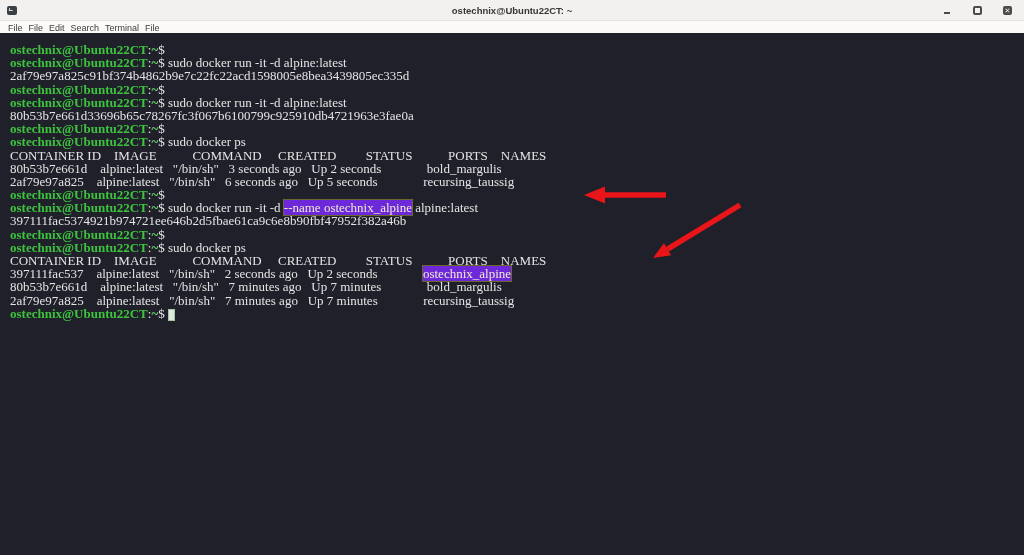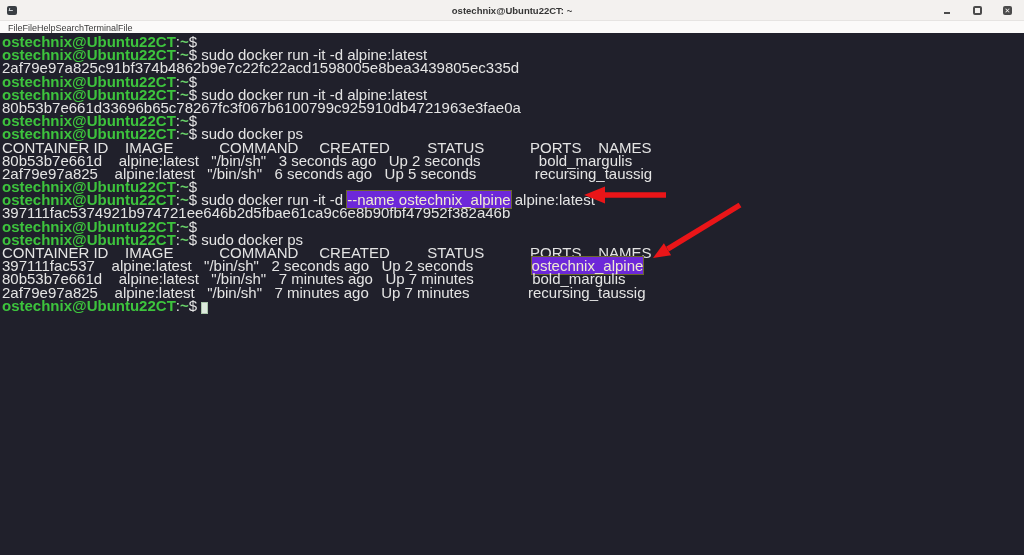--- a/index.html
+++ b/index.html
@@ -36,34 +36,34 @@
   .wbtn-max::after { content:""; position:absolute; inset:0; border:2px solid #4b4b4b; border-radius:2px; }
   .wbtn-close::after { content:""; position:absolute; inset:0; background:#4b4b4b; border-radius:2px; }
   .wbtn-close::before {
     content:"✕"; position:absolute; inset:0; color:#f3f1ef; font-size:7px;
     line-height:9px; text-align:center; z-index:1;
   }
 
   .menubar {
     height:15px; background:#fbfaf9;
     border-bottom:1px solid #b9b7b4;
-    display:flex; align-items:center; gap:0;
+    display:flex; align-items:center; gap:6px;
     padding-left:8px; font-size:9px; color:#3c3c3c;
   }
   .menubar span { cursor:default; }
 
   
   .terminal {
     position:absolute; top:33px; left:0; right:0; bottom:0;
     background:#20202b;
   }
   .term-body {
-    margin:0; padding:2px 0 0 2px;
-    font-family:Liberation Sans, sans-serif;
-    font-size:15px; line-height:13.2px;
+    margin:8px; padding:2px 0 0 2px;
+    font-family:Liberation Serif, serif;
+    font-size:13px; line-height:13.2px;
   }
   .tl { white-space:pre; height:13.2px; }
   .p { color:#3dc33d; font-weight:bold; }
   .w { color:#e4e4e4; }
   .t { color:#68d068; font-weight:bold; }
   .h { background:#6d28d9; color:#efead2; box-shadow:0 0 0 1px #6b672c; }
   .cursor {
     display:inline-block; width:6.8px; height:11.5px;
     background:#dde9dd; vertical-align:text-bottom;
     box-shadow:inset 0 0 0 1px #a8c4a8;
@@ -80,21 +80,21 @@
   <div class="winbtns">
     <div class="wbtn wbtn-min"></div>
     <div class="wbtn wbtn-max"></div>
     <div class="wbtn wbtn-close"></div>
   </div>
 </div>
 
 <div class="menubar">
   <span>File</span>
   <span>File</span>
-  <span>Help</span>
+  <span>Edit</span>
   <span>Search</span>
   <span>Terminal</span>
   <span>File</span>
 </div>
 
 <div class="terminal">
   <pre class="term-body"><div class="tl"><span class="p">ostechnix@Ubuntu22CT</span><span class="w">:</span><span class="t">~</span><span class="w">$</span></div><div class="tl"><span class="p">ostechnix@Ubuntu22CT</span><span class="w">:</span><span class="t">~</span><span class="w">$ </span><span class="w">sudo docker run -it -d alpine:latest</span></div><div class="tl"><span class="w">2af79e97a825c91bf374b4862b9e7c22fc22acd1598005e8bea3439805ec335d</span></div><div class="tl"><span class="p">ostechnix@Ubuntu22CT</span><span class="w">:</span><span class="t">~</span><span class="w">$</span></div><div class="tl"><span class="p">ostechnix@Ubuntu22CT</span><span class="w">:</span><span class="t">~</span><span class="w">$ </span><span class="w">sudo docker run -it -d alpine:latest</span></div><div class="tl"><span class="w">80b53b7e661d33696b65c78267fc3f067b6100799c925910db4721963e3fae0a</span></div><div class="tl"><span class="p">ostechnix@Ubuntu22CT</span><span class="w">:</span><span class="t">~</span><span class="w">$</span></div><div class="tl"><span class="p">ostechnix@Ubuntu22CT</span><span class="w">:</span><span class="t">~</span><span class="w">$ </span><span class="w">sudo docker ps</span></div><div class="tl"><span class="w">CONTAINER ID    IMAGE           COMMAND     CREATED         STATUS           PORTS    NAMES</span></div><div class="tl"><span class="w">80b53b7e661d    alpine:latest   "/bin/sh"   3 seconds ago   Up 2 seconds              bold_margulis</span></div><div class="tl"><span class="w">2af79e97a825    alpine:latest   "/bin/sh"   6 seconds ago   Up 5 seconds              recursing_taussig</span></div><div class="tl"><span class="p">ostechnix@Ubuntu22CT</span><span class="w">:</span><span class="t">~</span><span class="w">$</span></div><div class="tl"><span class="p">ostechnix@Ubuntu22CT</span><span class="w">:</span><span class="t">~</span><span class="w">$ </span><span class="w">sudo docker run -it -d </span><span class="h">--name ostechnix_alpine</span><span class="w"> alpine:latest</span></div><div class="tl"><span class="w">397111fac5374921b974721ee646b2d5fbae61ca9c6e8b90fbf47952f382a46b</span></div><div class="tl"><span class="p">ostechnix@Ubuntu22CT</span><span class="w">:</span><span class="t">~</span><span class="w">$</span></div><div class="tl"><span class="p">ostechnix@Ubuntu22CT</span><span class="w">:</span><span class="t">~</span><span class="w">$ </span><span class="w">sudo docker ps</span></div><div class="tl"><span class="w">CONTAINER ID    IMAGE           COMMAND     CREATED         STATUS           PORTS    NAMES</span></div><div class="tl"><span class="w">397111fac537    alpine:latest   "/bin/sh"   2 seconds ago   Up 2 seconds              </span><span class="h">ostechnix_alpine</span></div><div class="tl"><span class="w">80b53b7e661d    alpine:latest   "/bin/sh"   7 minutes ago   Up 7 minutes              bold_margulis</span></div><div class="tl"><span class="w">2af79e97a825    alpine:latest   "/bin/sh"   7 minutes ago   Up 7 minutes              recursing_taussig</span></div><div class="tl"><span class="p">ostechnix@Ubuntu22CT</span><span class="w">:</span><span class="t">~</span><span class="w">$ </span><span class="cursor"></span></div></pre>
 </div>
 
 <svg class="arrows" viewBox="0 0 1024 555" xmlns="http://www.w3.org/2000/svg">

